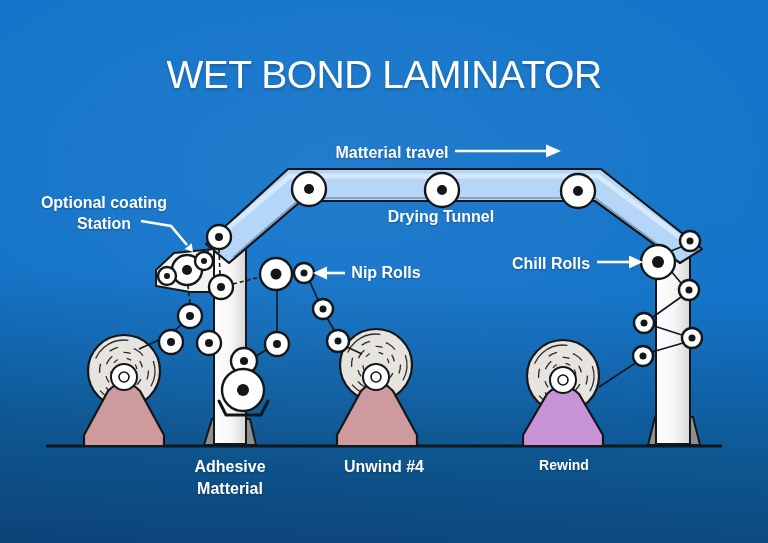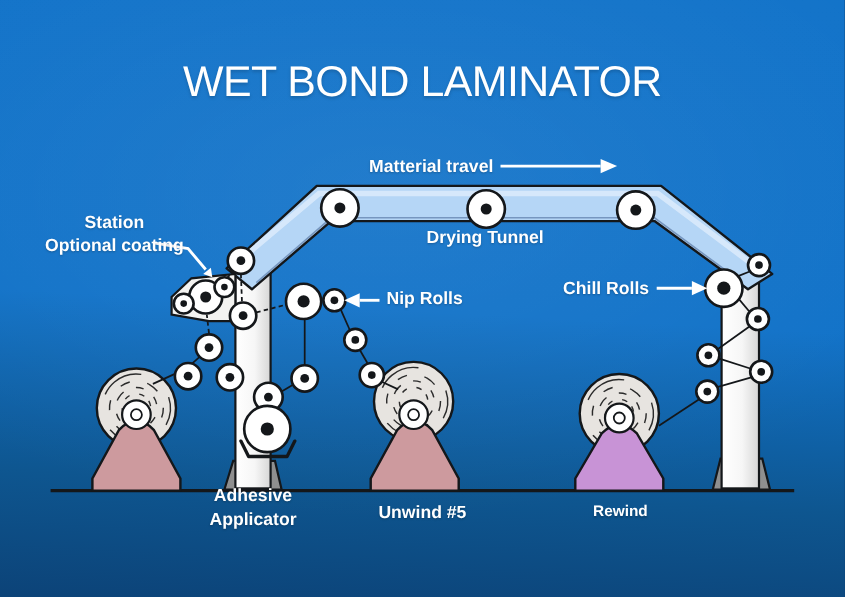--- a/index.html
+++ b/index.html
@@ -25,21 +25,21 @@
     color:var(--text,#fff);font-size:16px;font-weight:700;
     white-space:nowrap;text-align:center;line-height:21px;
     text-shadow:0 1px 2px rgba(0,0,0,0.25);
   }
   #lbl-material{left:392px;top:152px;}
   #lbl-drying{left:441px;top:216px;}
   #lbl-coating{left:104px;top:213px;}
   #lbl-nip{left:386px;top:272px;}
   #lbl-chill{left:551px;top:263px;text-align:center;}
   #lbl-unwind1{left:124px;top:469px;}
-  #lbl-adhesive{left:230px;top:462px;line-height:22px;}
+  #lbl-adhesive{left:230px;top:478px;line-height:22px;}
   #lbl-unwind2{left:384px;top:466px;}
   #lbl-rewind{left:564px;top:465px;font-size:14px;}
 </style>
 </head>
 <body>
 
 <div class="stage">
 
   <h1 class="title">WET BOND LAMINATOR</h1>
 
@@ -246,25 +246,25 @@
     </g>
     <g stroke="#ffffff" fill="#ffffff">
       <line x1="597" y1="262" x2="629" y2="262" stroke-width="2.6"></line>
       <polygon points="629,255.5 643,262 629,268.5" stroke="none"></polygon>
     </g>
   </svg>
 
   <div class="lbl" id="lbl-material">Matterial travel</div>
   <div class="lbl" id="lbl-drying">Drying Tunnel</div>
   <div class="lbl" id="lbl-coating">
+    <span style="display:block">Optional coating</span>
     <span style="display:block">Station</span>
-    <span style="display:block">Optional coating</span>
   </div>
   <div class="lbl" id="lbl-nip">Nip Rolls</div>
   <div class="lbl" id="lbl-chill">Chill Rolls</div>
   <div class="lbl" id="lbl-adhesive">
     <span style="display:block">Adhesive</span>
-    <span style="display:block">Applicator</span>
+    <span style="display:block">Matterial</span>
   </div>
-  <div class="lbl" id="lbl-unwind2">Unwind #5</div>
+  <div class="lbl" id="lbl-unwind2">Unwind #4</div>
   <div class="lbl" id="lbl-rewind">Rewind</div>
 
 </div>
 
 </body></html>

